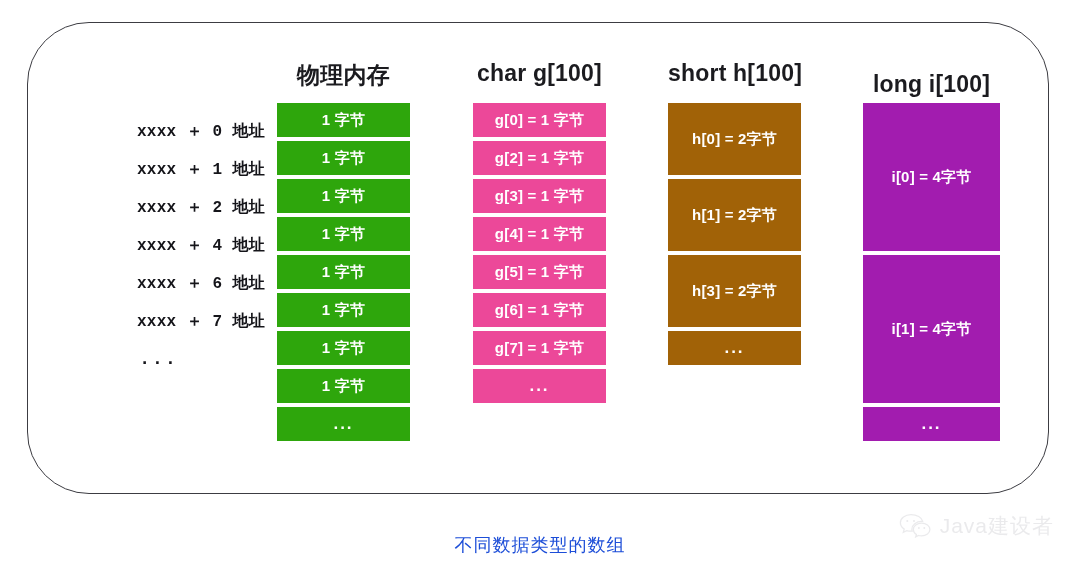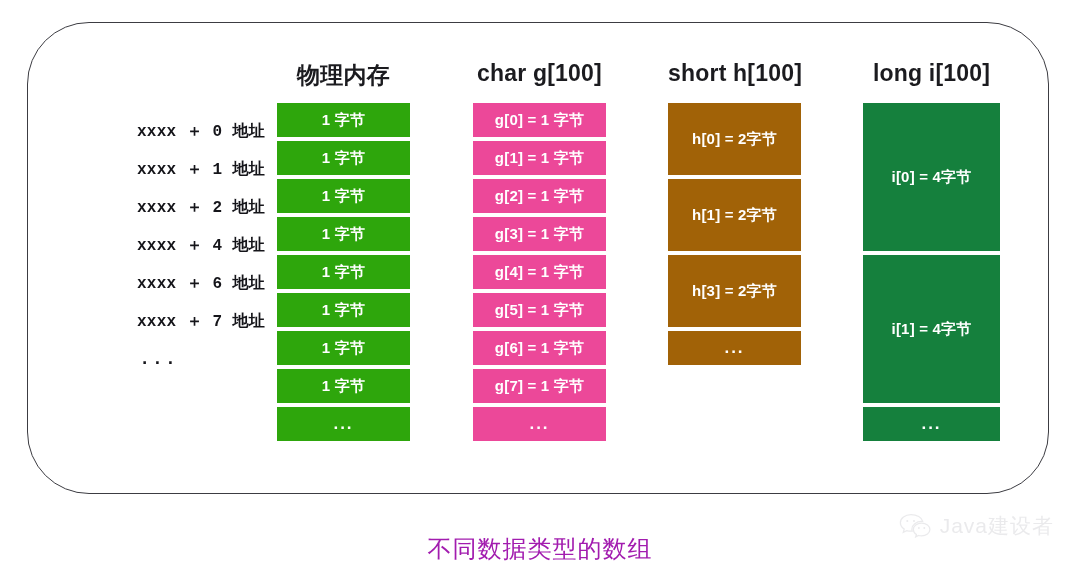--- a/index.html
+++ b/index.html
@@ -34,21 +34,21 @@
     font-size: 23px;
     font-weight: bold;
     color: #1b1b1f;
     text-align: center;
     white-space: nowrap;
     letter-spacing: 0.2px;
   }
   #header-mem    { left: 277px; top: 60px; width: 133px; }
   #header-char   { left: 473px; top: 60px; width: 133px; }
   #header-short  { left: 668px; top: 60px; width: 133px; }
-  #header-long   { left: 863px; top: 60px; width: 137px; }
+  #header-long   { left: 863px; top: 71px; width: 137px; }
 
   
   #address-column {
     position: absolute;
     left: 100px;
     top: 114px;
     width: 165px;
     font-family: Liberation Mono, monospace;
   }
   .addr-row {
@@ -94,31 +94,31 @@
     letter-spacing: 0.2px;
   }
   .cell.span1 { height: 34px; }
   .cell.span2 { height: 72px; }
   .cell.span4 { height: 148px; }
   .cell.dots  { height: 34px; font-size: 17px; letter-spacing: 2px; }
 
   .green  { background: #2ea60c; }
   .yellow { background: #ec4899; }
   .blue   { background: #a16207; }
-  .pink   { background: #15803d; }
+  .pink   { background: #a21caf; }
 
   
   #caption {
     position: absolute;
     left: 0;
     top: 533px;
     width: 1080px;
     text-align: center;
-    font-size: 24px;
-    color: #a21caf;
+    font-size: 18px;
+    color: #1d4ed8;
     letter-spacing: 1px;
   }
 
   
   #watermark {
     position: absolute;
     right: 26px;
     top: 512px;
     display: flex;
     align-items: center;
@@ -160,21 +160,20 @@
   <div class="cell span1 green">1 字节</div>
   <div class="cell span1 green">1 字节</div>
   <div class="cell span1 green">1 字节</div>
   <div class="cell span1 green">1 字节</div>
   <div class="cell span1 green">1 字节</div>
   <div class="cell dots green">...</div>
 </div>
 
 <div class="mem-column" id="column-char">
   <div class="cell span1 yellow">g[0] = 1 字节</div>
-  <div class="cell span1 yellow">g[1] = 1 字节</div>
   <div class="cell span1 yellow">g[2] = 1 字节</div>
   <div class="cell span1 yellow">g[3] = 1 字节</div>
   <div class="cell span1 yellow">g[4] = 1 字节</div>
   <div class="cell span1 yellow">g[5] = 1 字节</div>
   <div class="cell span1 yellow">g[6] = 1 字节</div>
   <div class="cell span1 yellow">g[7] = 1 字节</div>
   <div class="cell dots yellow">...</div>
 </div>
 
 <div class="mem-column" id="column-short">

